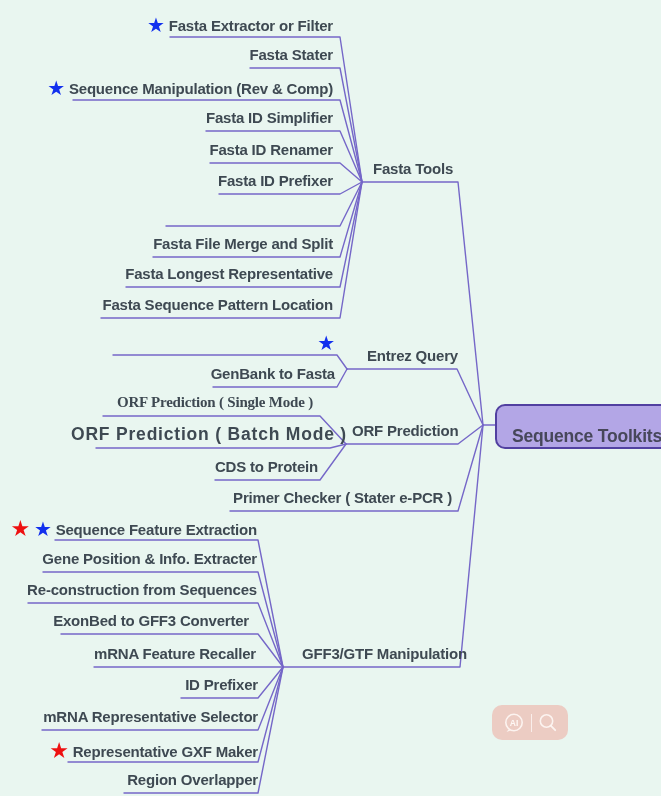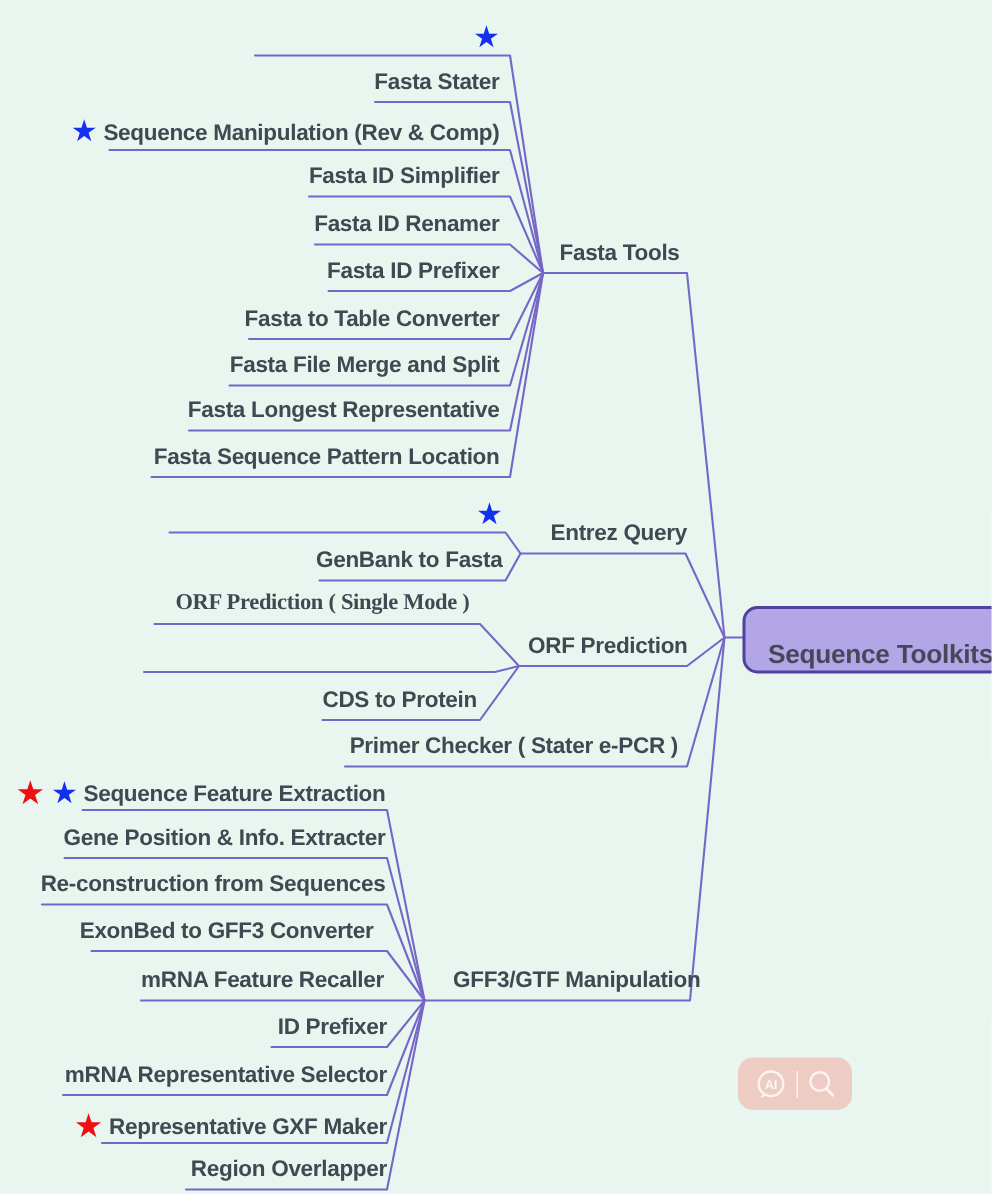--- a/index.html
+++ b/index.html
@@ -74,59 +74,60 @@
       <polyline points="68,762 258,762 283,667"></polyline>
       <polyline points="124,793 258,793 283,667"></polyline>
       <polyline points="283,667 460,667 483,425"></polyline>
 
       <polyline points="483,425 495,425"></polyline>
     </g>
   </svg>
 
   <div class="leaf" style="top:15px;right:328px;">
     <span class="star blue">★</span>
+    <span>Fasta Extractor or Filter</span>
   </div>
   <div class="leaf" style="top:46px;right:328px;">
     <span>Fasta Stater</span>
   </div>
   <div class="leaf" style="top:78px;right:328px;">
     <span class="star blue">★</span>
     <span>Sequence Manipulation (Rev &amp; Comp)</span>
   </div>
   <div class="leaf" style="top:109px;right:328px;">
     <span>Fasta ID Simplifier</span>
   </div>
   <div class="leaf" style="top:141px;right:328px;">
     <span>Fasta ID Renamer</span>
   </div>
   <div class="leaf" style="top:172px;right:328px;">
     <span>Fasta ID Prefixer</span>
-  </div>
-  <div class="leaf" style="top:204px;right:328px;">
-    <span>Fasta to Table Converter</span>
   </div>
   <div class="leaf" style="top:235px;right:328px;">
     <span>Fasta File Merge and Split</span>
   </div>
   <div class="leaf" style="top:265px;right:328px;">
     <span>Fasta Longest Representative</span>
   </div>
   <div class="leaf" style="top:296px;right:328px;">
     <span>Fasta Sequence Pattern Location</span>
   </div>
 
   <div class="leaf" style="top:333px;right:326px;">
     <span class="star blue">★</span>
   </div>
   <div class="leaf" style="top:365px;right:326px;">
     <span>GenBank to Fasta</span>
   </div>
 
   <div class="leaf" style="top:394px;right:348px;font-family:Liberation Serif, serif;">
     <span>ORF Prediction ( Single Mode )</span>
+  </div>
+  <div class="leaf big" style="top:424px;right:314px;">
+    <span>ORF Prediction ( Batch Mode )</span>
   </div>
   <div class="leaf" style="top:458px;right:343px;">
     <span>CDS to Protein</span>
   </div>
   <div class="leaf" style="top:489px;right:209px;">
     <span>Primer Checker ( Stater e-PCR )</span>
   </div>
 
   <div class="leaf" style="top:518px;right:404px;">
     <span class="star red">★</span>

